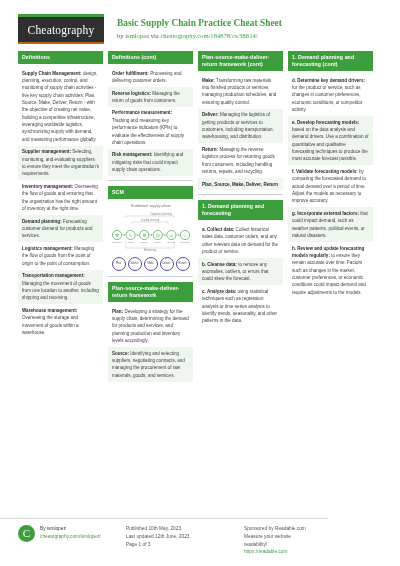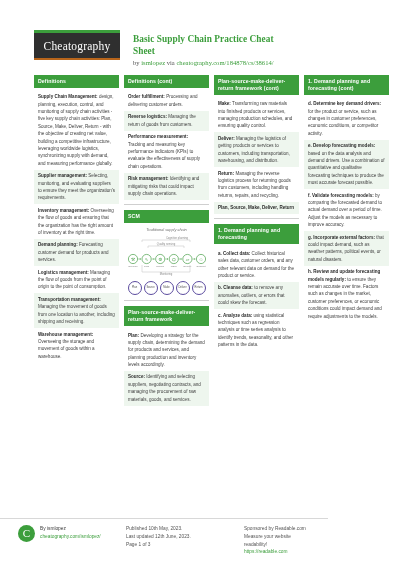--- a/index.html
+++ b/index.html
@@ -4,21 +4,21 @@
 <style>
   * { box-sizing: border-box; }
   html, body { margin:0; padding:0; }
   body {
     width:400px; height:566px;
     background:#ffffff;
     font-family:"Liberation Sans", sans-serif;
     color:#3a3a3a;
     overflow:hidden;
   }
-  .page { position:relative; width:328px; height:566px; padding:16px; }
+  .page { position:relative; width:328px; height:566px; padding:0; }
 
   
   .header { display:flex; align-items:flex-start; padding:14px 16px 4px 18px; }
   .logo-wrap { width:86px; flex:0 0 86px; }
   .logo-top { height:3px; background:#3c9e3c; }
   .logo {
     background:#2f2f2f; color:#ffffff;
     font-family:"Liberation Serif", serif;
     font-size:11.5px; text-align:center;
     padding:7px 2px 6px 2px; letter-spacing:.2px;

